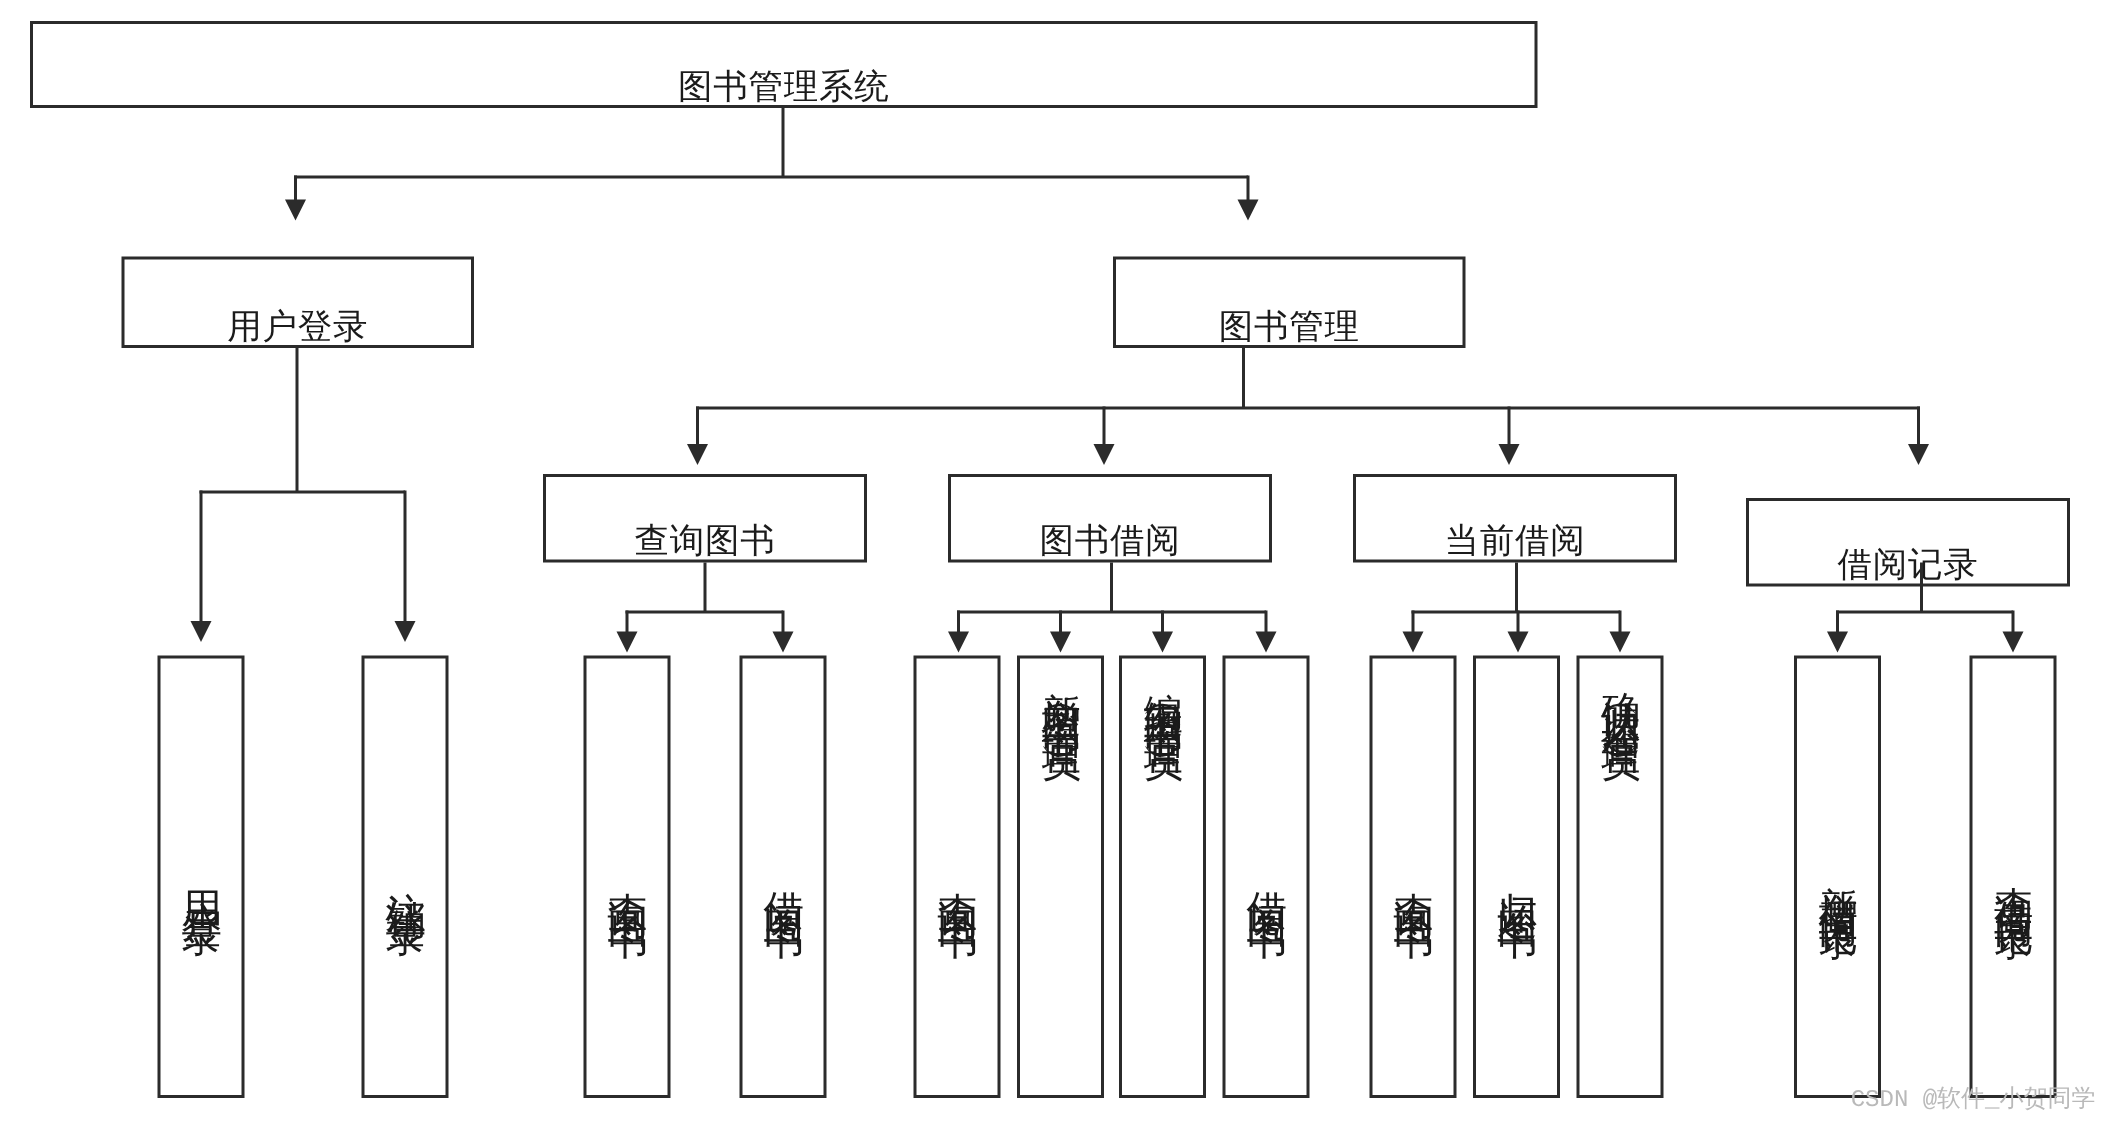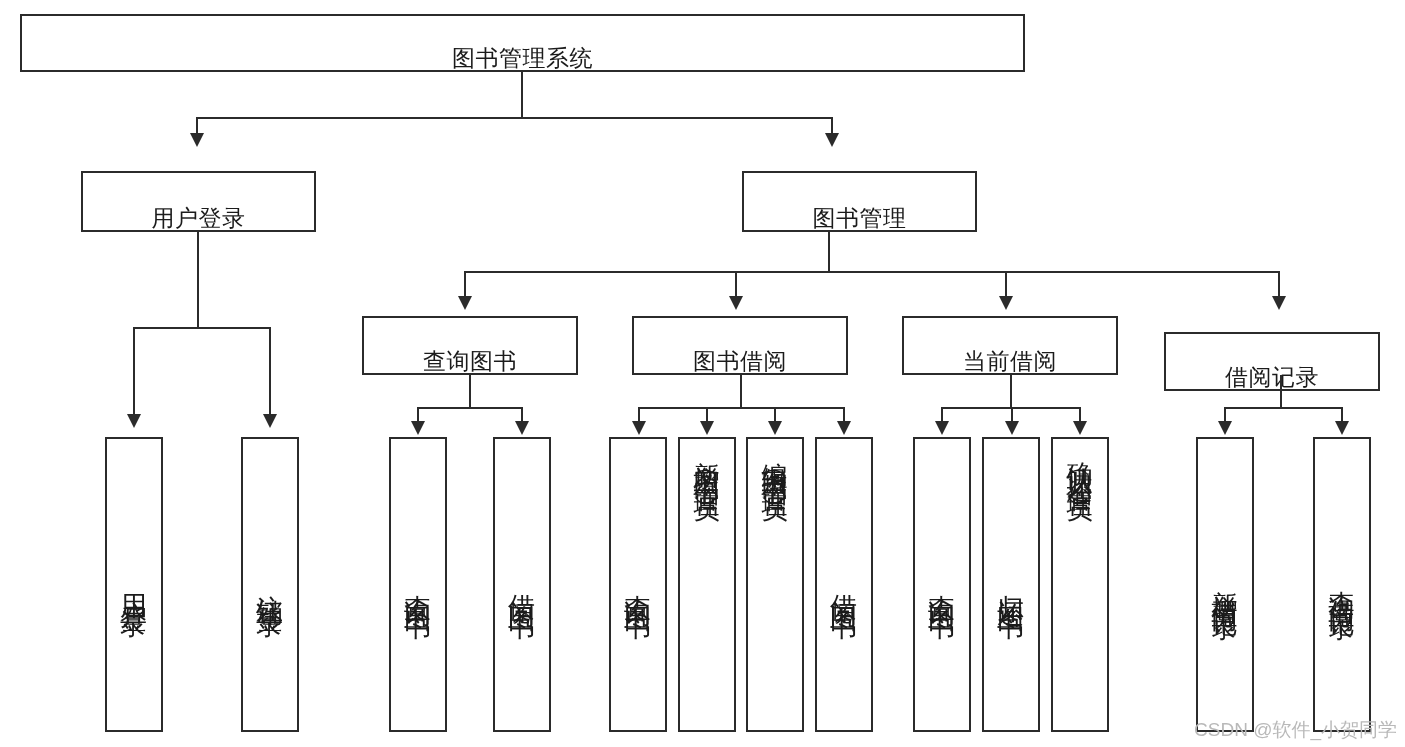--- a/index.html
+++ b/index.html
@@ -70,24 +70,24 @@
     width:0;height:0;
     border-left:7px solid transparent;
     border-right:7px solid transparent;
     border-top:14px solid #2b2b2b;
   }
   
   #watermark{
     position:absolute;
     right:8px;
     bottom:4px;
-    font-size:19px;
+    font-size:16px;
     color:#b9b9b9;
     white-space:nowrap;
-    font-family:Liberation Sans, sans-serif;
+    font-family:Liberation Mono, monospace;
   }
 </style>
 </head>
 <body>
 
 <div id="canvas">
 
   <div class="node h-node root" style="left:20px;top:14px;width:1005px;height:58px;">
     <span class="lbl">图书管理系统</span>
   </div>

